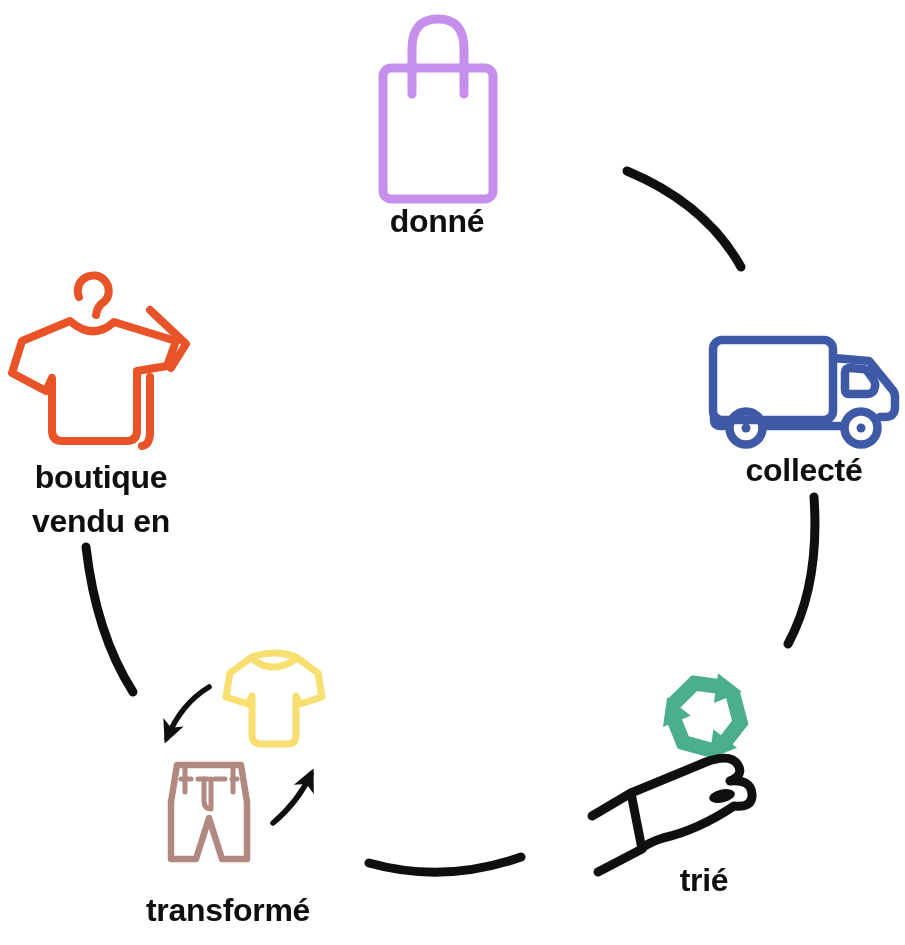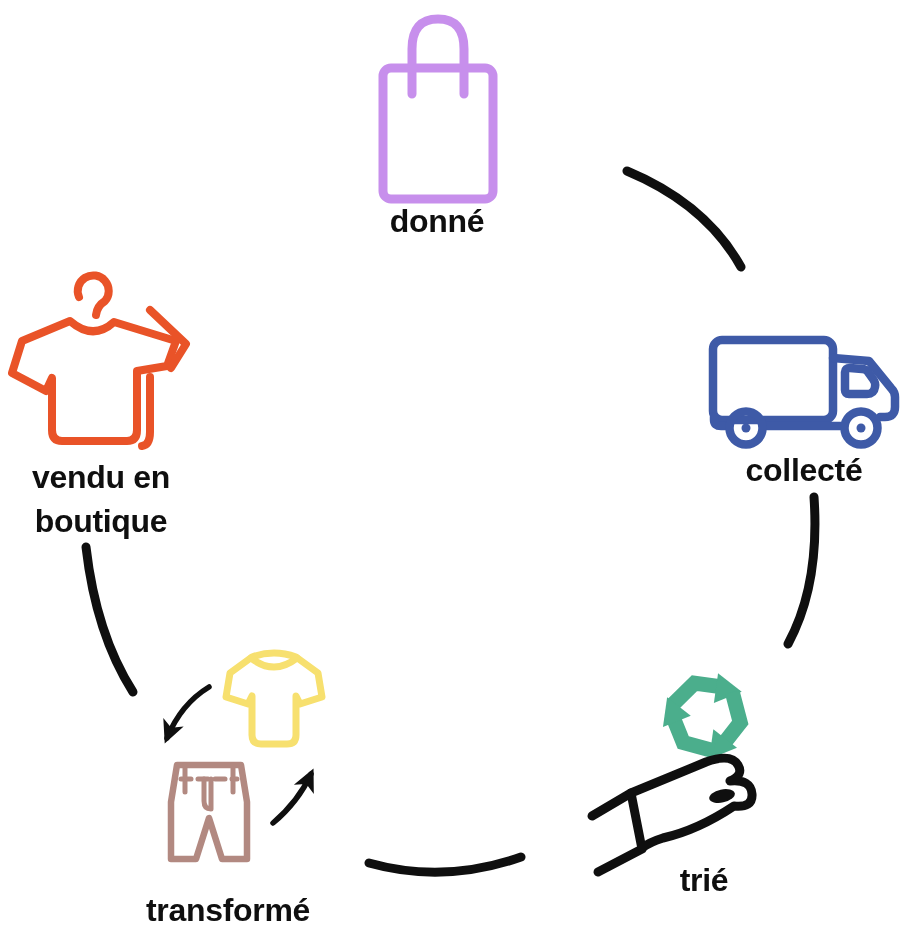--- a/index.html
+++ b/index.html
@@ -110,17 +110,17 @@
 
   <div class="label" style="left:437px;top:199px;">donné</div>
 
   <div class="label" style="left:804px;top:448px;">collecté</div>
 
   <div class="label" style="left:704px;top:858px;text-align:center;">trié</div>
 
   <div class="label" style="left:228px;top:888px;">transformé</div>
 
   <div class="label" style="left:101px;top:455px;">
+    <span style="display:block">boutique</span>
     <span style="display:block">vendu en</span>
-    <span style="display:block">boutique</span>
   </div>
 
 </div>
 
 </body></html>

